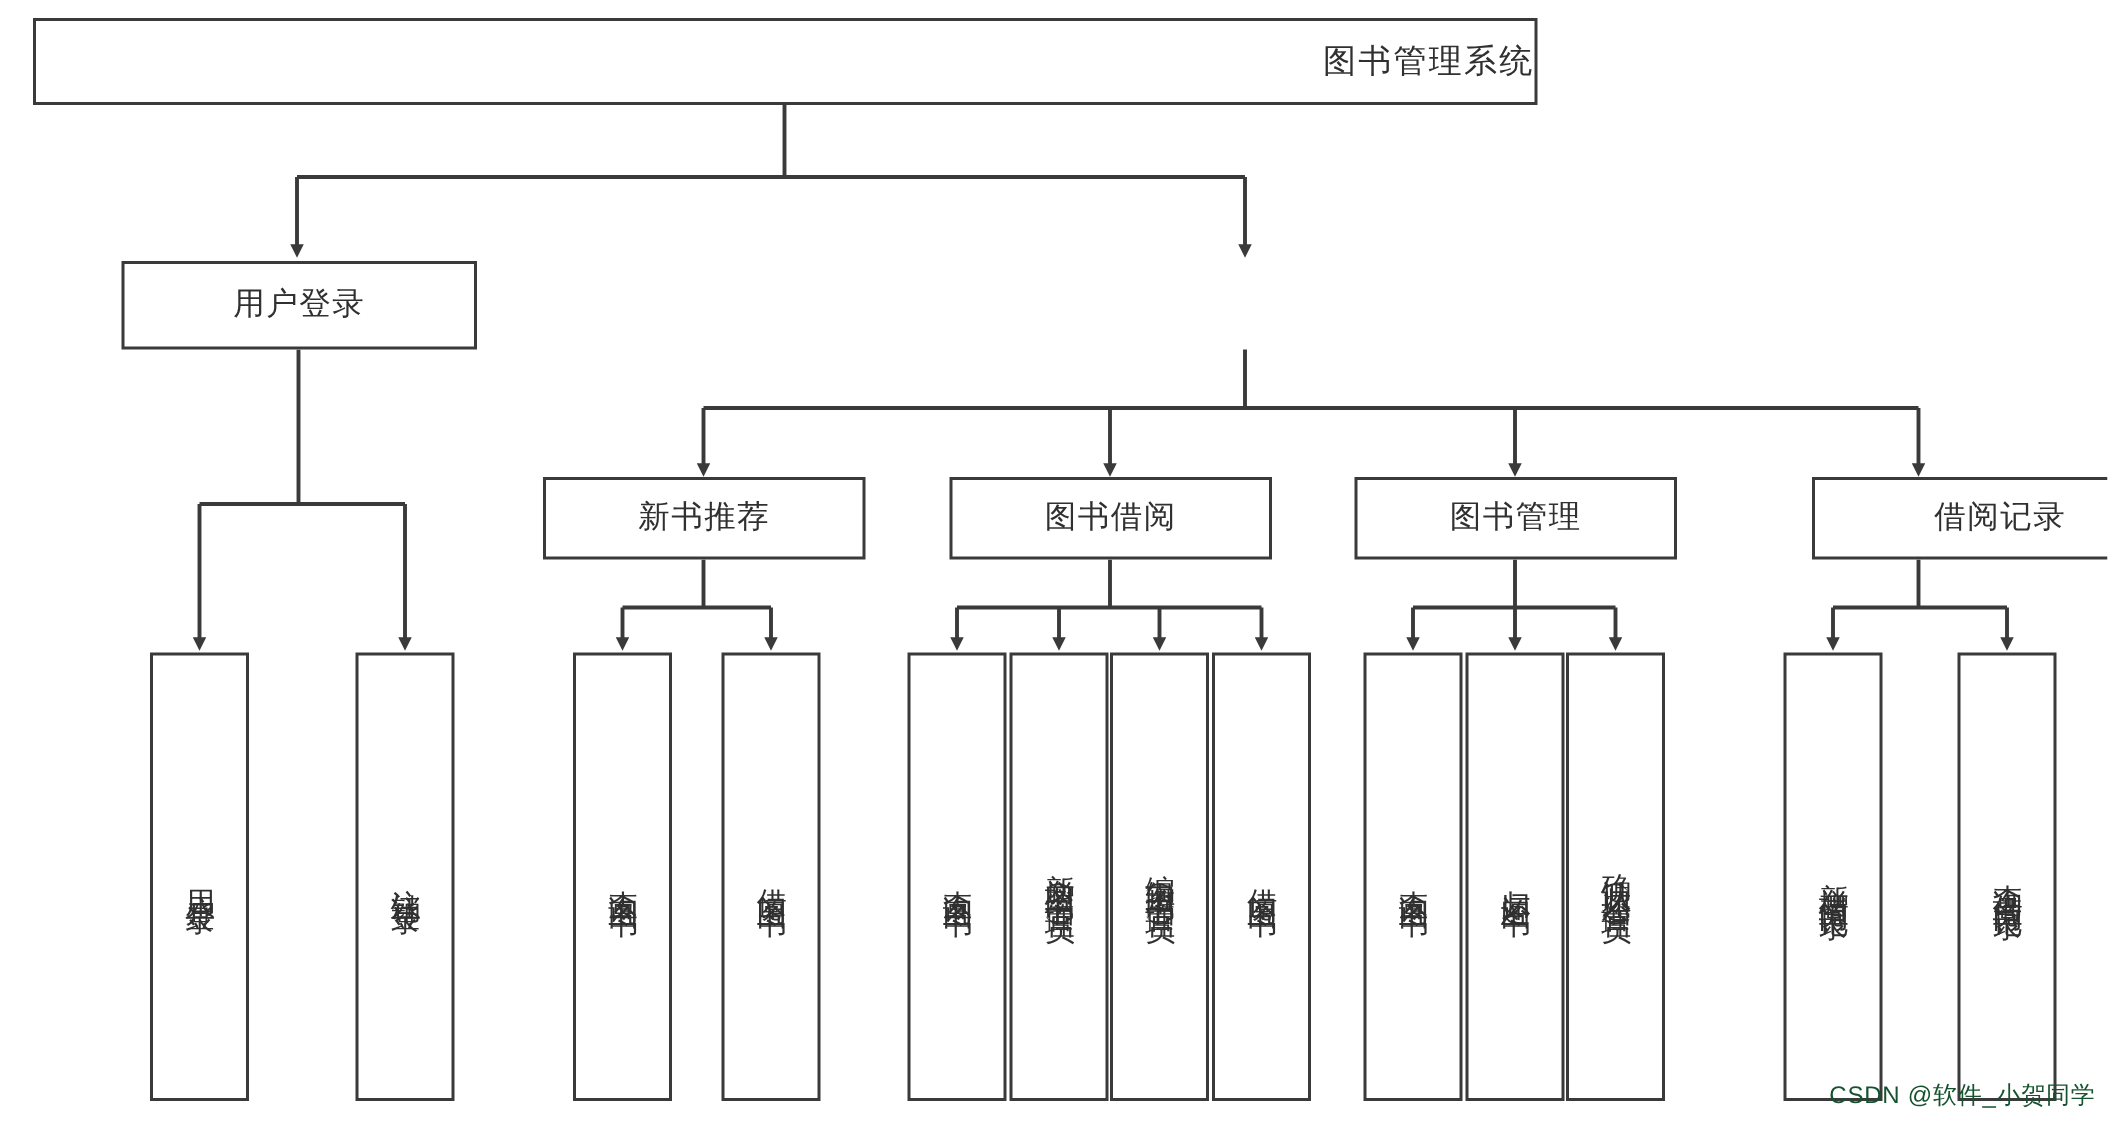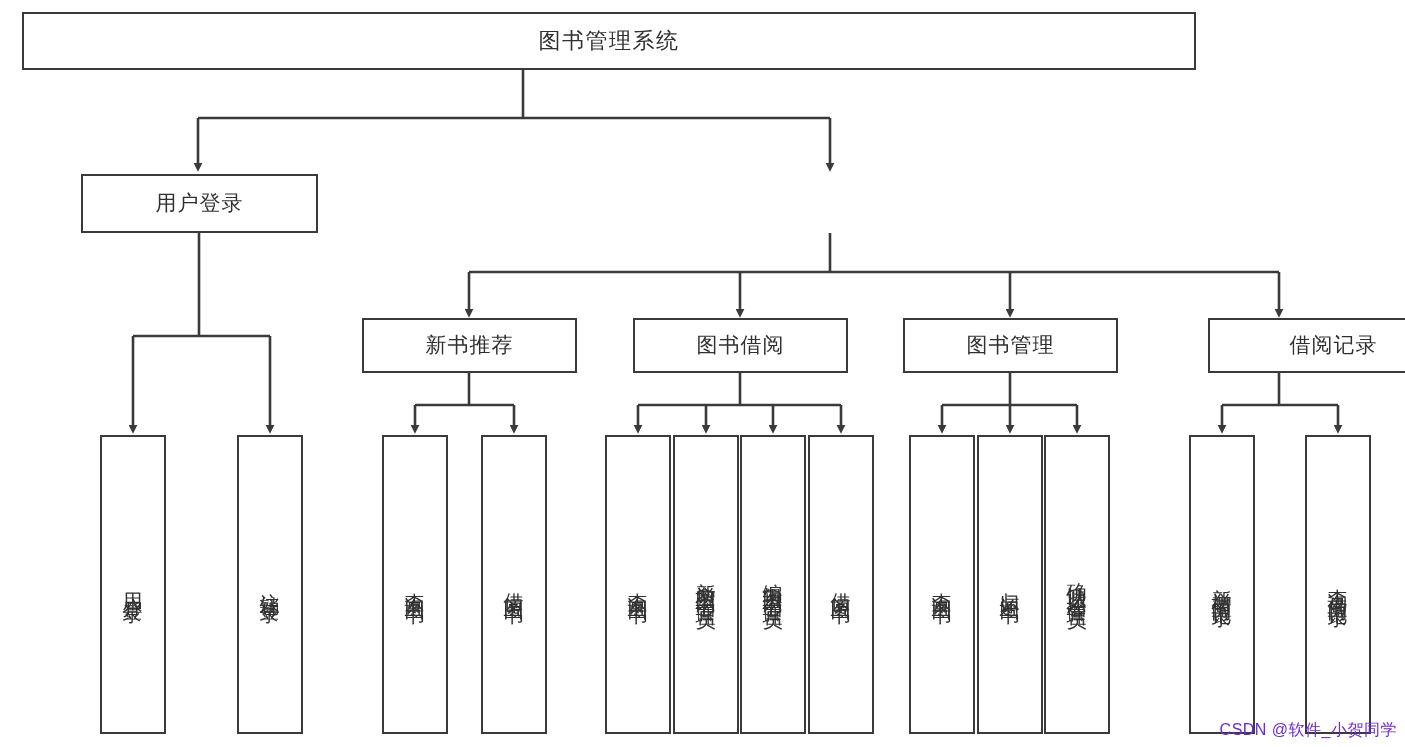--- a/index.html
+++ b/index.html
@@ -66,21 +66,21 @@
     font-size: 20px;
     line-height: 1.0;
     letter-spacing: 4px;
     white-space: nowrap;
   }
   #watermark {
     position: absolute;
     right: 8px;
     bottom: 6px;
     font-size: 16px;
-    color: #6d28d9;
+    color: #14532d;
     letter-spacing: 0.5px;
     z-index: 3;
     white-space: nowrap;
   }
 </style>
 </head>
 <body>
 
 <div id="diagram-root">
 
@@ -130,21 +130,21 @@
       <path d="M1077,405 L1077,426" marker-end="url(#arrowhead)"></path>
 
       <path d="M1279,373 L1279,405"></path>
       <path d="M1222,405 L1338,405"></path>
       <path d="M1222,405 L1222,426" marker-end="url(#arrowhead)"></path>
       <path d="M1338,405 L1338,426" marker-end="url(#arrowhead)"></path>
 
     </g>
   </svg>
 
-  <div class="node horiz root" style="left:22px; top:12px; width:1174px; height:58px;">
+  <div class="node horiz root" style="left:22px; top:12px; width:1003px; height:58px;justify-content:flex-end;">
     <span class="node-label">图书管理系统</span>
   </div>
 
   <div class="node horiz" style="left:81px; top:174px; width:237px; height:59px;">
     <span class="node-label">用户登录</span>
   </div>
 
 
   <div class="node horiz" style="left:362px; top:318px; width:215px; height:55px;">
     <span class="node-label">新书推荐</span>

